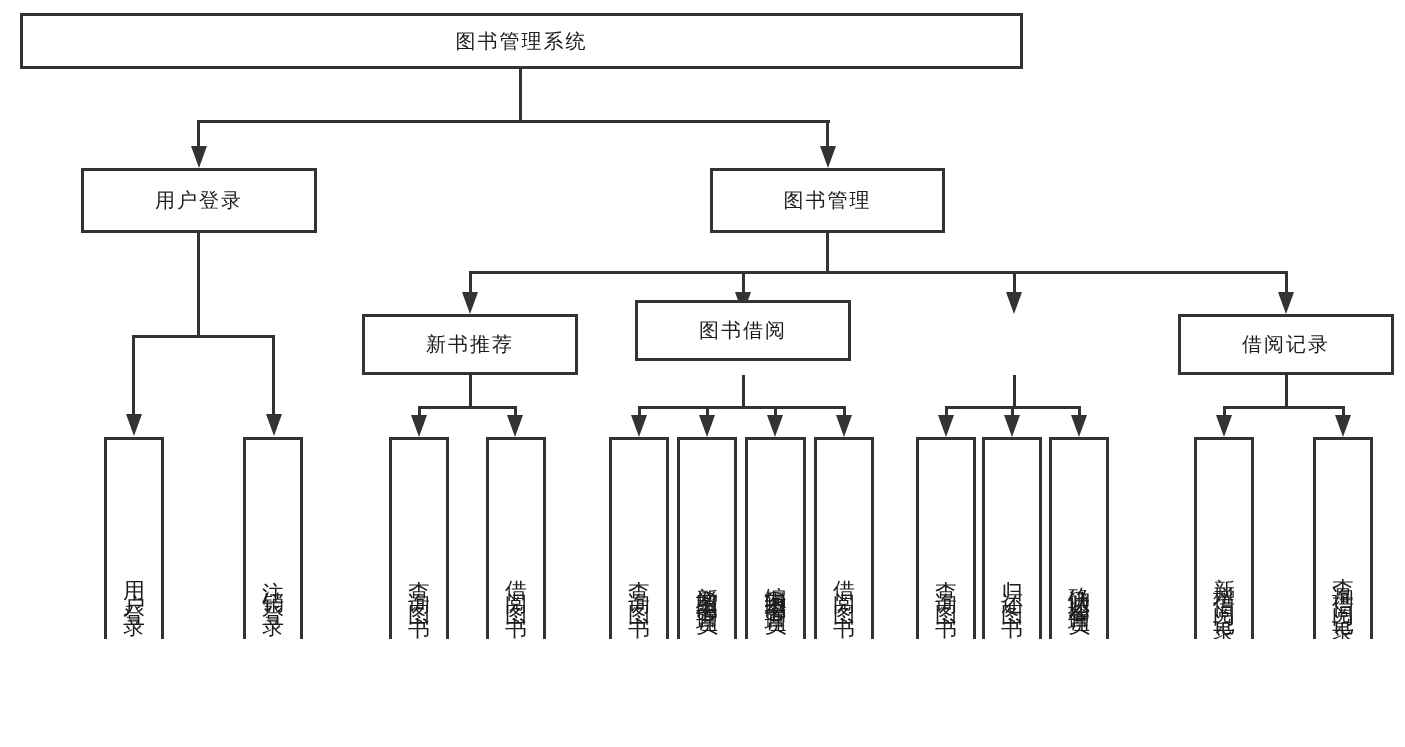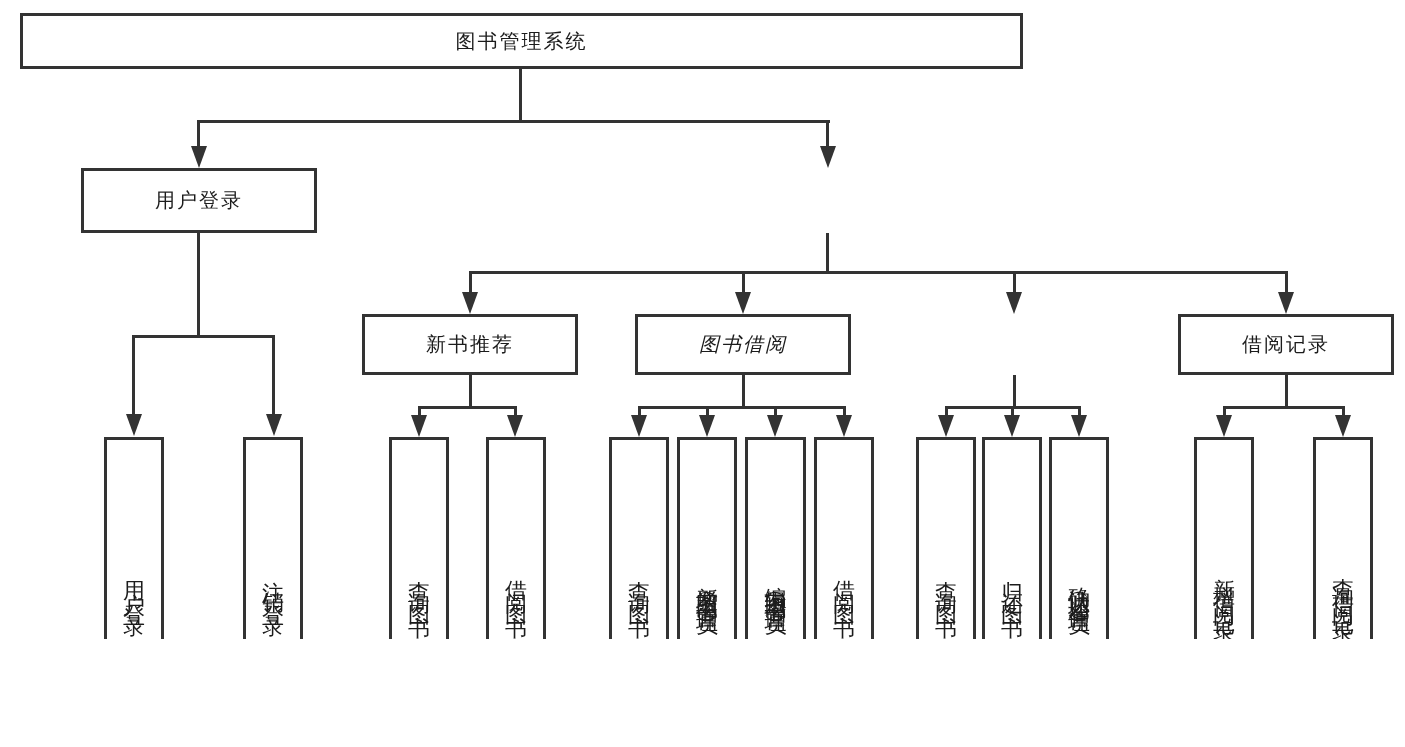--- a/index.html
+++ b/index.html
@@ -38,41 +38,42 @@
   <div class="box" style="left:20px;top:13px;width:1003px;height:56px;">图书管理系统</div>
 
   <div class="vl" style="left:519px;top:69px;width:3px;height:53px;"></div>
   <div class="hl" style="left:198px;top:120px;width:632px;height:3px;"></div>
   <div class="vl" style="left:197px;top:120px;width:3px;height:28px;"></div>
   <div class="ah" style="left:191px;top:146px;"></div>
   <div class="vl" style="left:826px;top:120px;width:3px;height:28px;"></div>
   <div class="ah" style="left:820px;top:146px;"></div>
 
   <div class="box" style="left:81px;top:168px;width:236px;height:65px;">用户登录</div>
+  <div class="box" style="left:710px;top:168px;width:235px;height:65px;">图书管理</div>
 
   <div class="vl" style="left:197px;top:233px;width:3px;height:103px;"></div>
   <div class="hl" style="left:132px;top:335px;width:143px;height:3px;"></div>
   <div class="vl" style="left:132px;top:335px;width:3px;height:80px;"></div>
   <div class="ah" style="left:126px;top:414px;"></div>
   <div class="vl" style="left:272px;top:335px;width:3px;height:80px;"></div>
   <div class="ah" style="left:266px;top:414px;"></div>
 
   <div class="vl" style="left:826px;top:233px;width:3px;height:39px;"></div>
   <div class="hl" style="left:469px;top:271px;width:818px;height:3px;"></div>
   <div class="vl" style="left:469px;top:271px;width:3px;height:23px;"></div>
   <div class="ah" style="left:462px;top:292px;"></div>
   <div class="vl" style="left:742px;top:271px;width:3px;height:23px;"></div>
   <div class="ah" style="left:735px;top:292px;"></div>
   <div class="vl" style="left:1013px;top:271px;width:3px;height:23px;"></div>
   <div class="ah" style="left:1006px;top:292px;"></div>
   <div class="vl" style="left:1285px;top:271px;width:3px;height:23px;"></div>
   <div class="ah" style="left:1278px;top:292px;"></div>
 
   <div class="box" style="left:362px;top:314px;width:216px;height:61px;">新书推荐</div>
-  <div class="box" style="left:635px;top:314px;width:216px;height:61px;font-style:italic;">图书借阅</div>
+  <div class="box" style="left:635px;top:300px;width:216px;height:61px;">图书借阅</div>
   <div class="box" style="left:1178px;top:314px;width:216px;height:61px;">借阅记录</div>
 
   <div class="vl" style="left:469px;top:375px;width:3px;height:32px;"></div>
   <div class="hl" style="left:418px;top:406px;width:99px;height:3px;"></div>
   <div class="vl" style="left:418px;top:406px;width:3px;height:11px;"></div>
   <div class="ah" style="left:411px;top:415px;"></div>
   <div class="vl" style="left:514px;top:406px;width:3px;height:11px;"></div>
   <div class="ah" style="left:507px;top:415px;"></div>
 
   <div class="vl" style="left:742px;top:375px;width:3px;height:32px;"></div>

